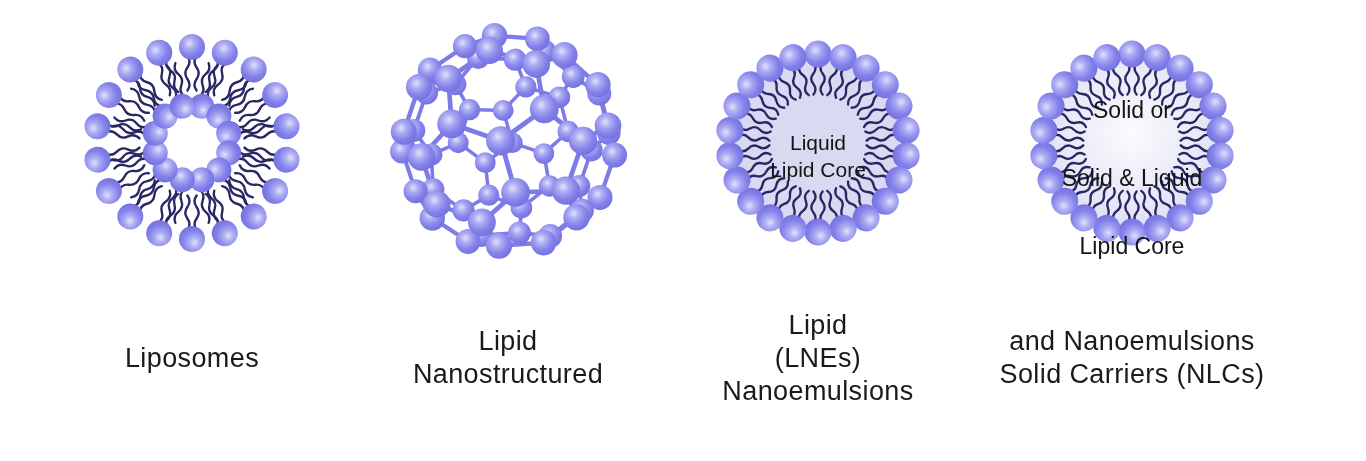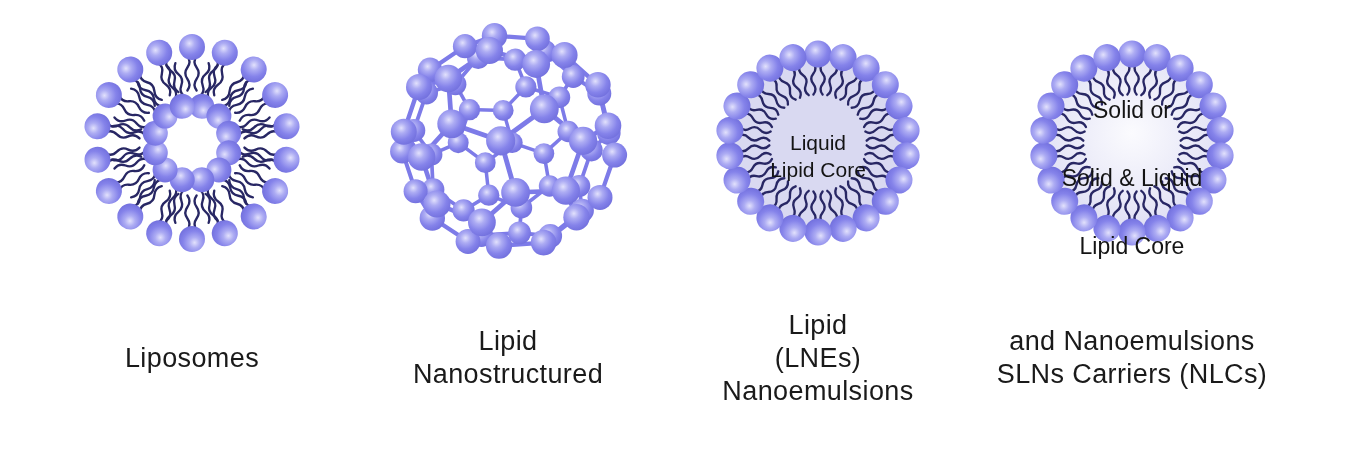--- a/index.html
+++ b/index.html
@@ -621,16 +621,16 @@
           </g>
         </svg>
       <div class="core-label core-3">
         <div class="core-line">Solid or</div>
         <div class="core-line">Solid &amp; Liquid</div>
         <div class="core-line">Lipid Core</div>
       </div>
     </div>
     <div class="caption">
       <div class="cap-line">and Nanoemulsions</div>
-      <div class="cap-line">SLNs Carriers (NLCs)</div>
+      <div class="cap-line">Solid Carriers (NLCs)</div>
     </div>
   </section>
 </div>
 
 </body></html>

